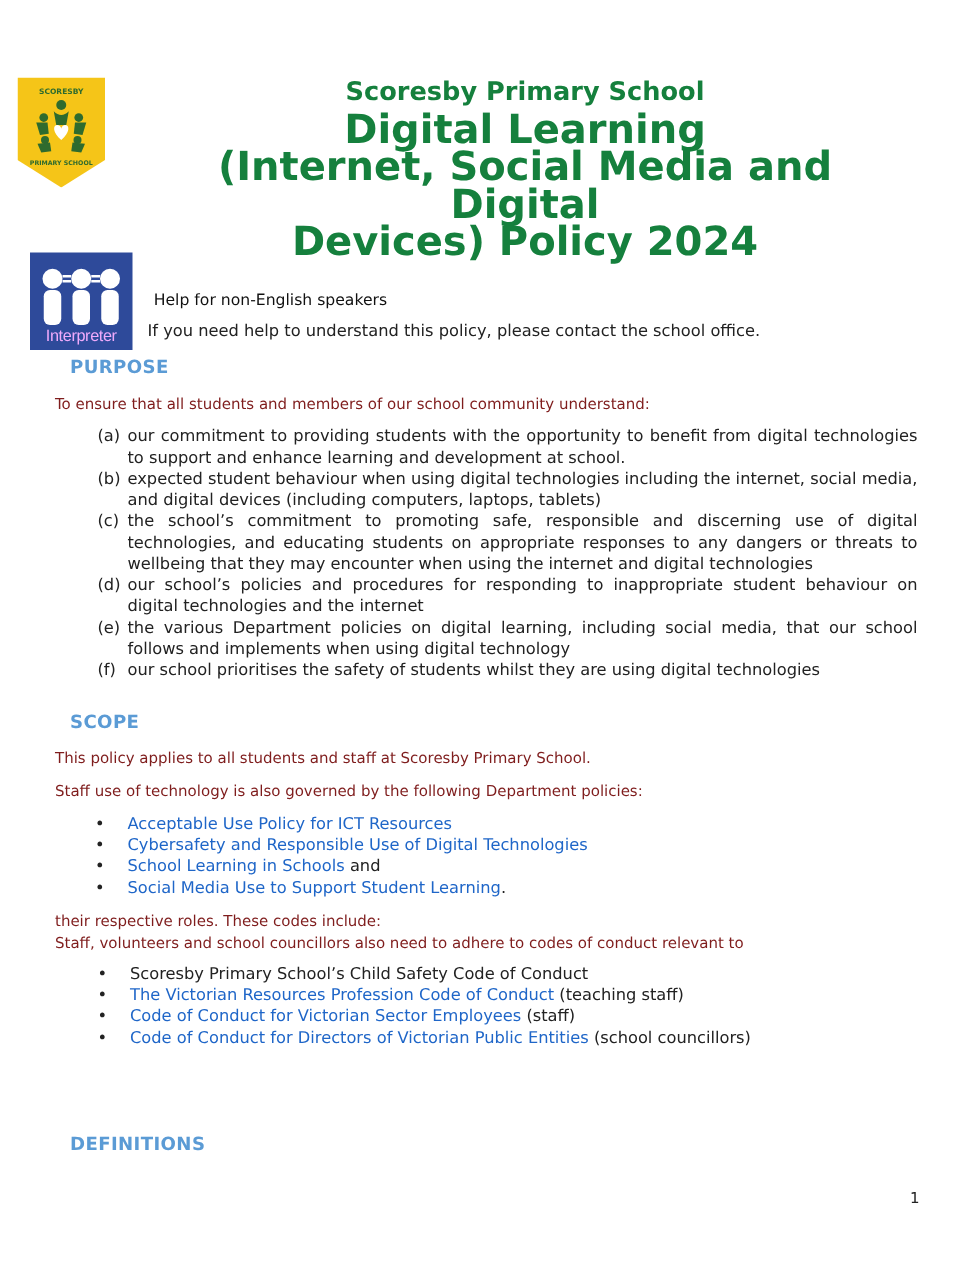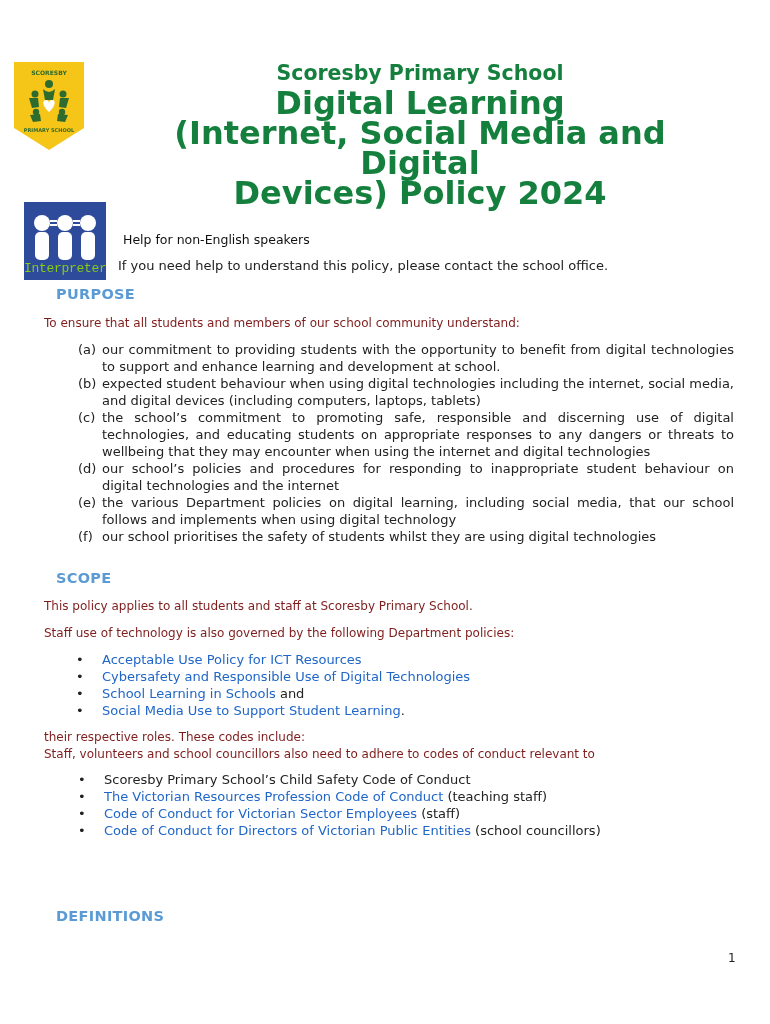--- a/index.html
+++ b/index.html
@@ -14,21 +14,21 @@
       font-family: "DejaVu Sans", sans-serif;
     }
     .title-school { font-size: 20.5px; line-height: 30px; }
     .title-main { font-size: 32px; line-height: 30px; }
     .interp {
       position: absolute; left: 24px; top: 202px; width: 82px; height: 78px;
       background: #2e4a9a;
     }
     .interp-label {
       position: absolute; left: 0; right: 0; bottom: 4px; text-align: center;
-      color: #84cc16; font-family: Liberation Mono, monospace; font-size: 13px; letter-spacing: -0.3px;
+      color: #f0abfc; font-family: Liberation Sans, sans-serif; font-size: 13px; letter-spacing: -0.3px;
     }
     .help-title {
       position: absolute; left: 123px; top: 232px; font-size: 12.5px; font-weight: normal; color: #111;
     }
     .help-text {
       position: absolute; left: 118px; top: 258px; font-size: 13px; color: #222;
     }
     .heading {
       position: absolute; left: 56px; color: #5b9bd5; font-weight: bold;
       font-size: 14.5px; letter-spacing: 0.3px;

